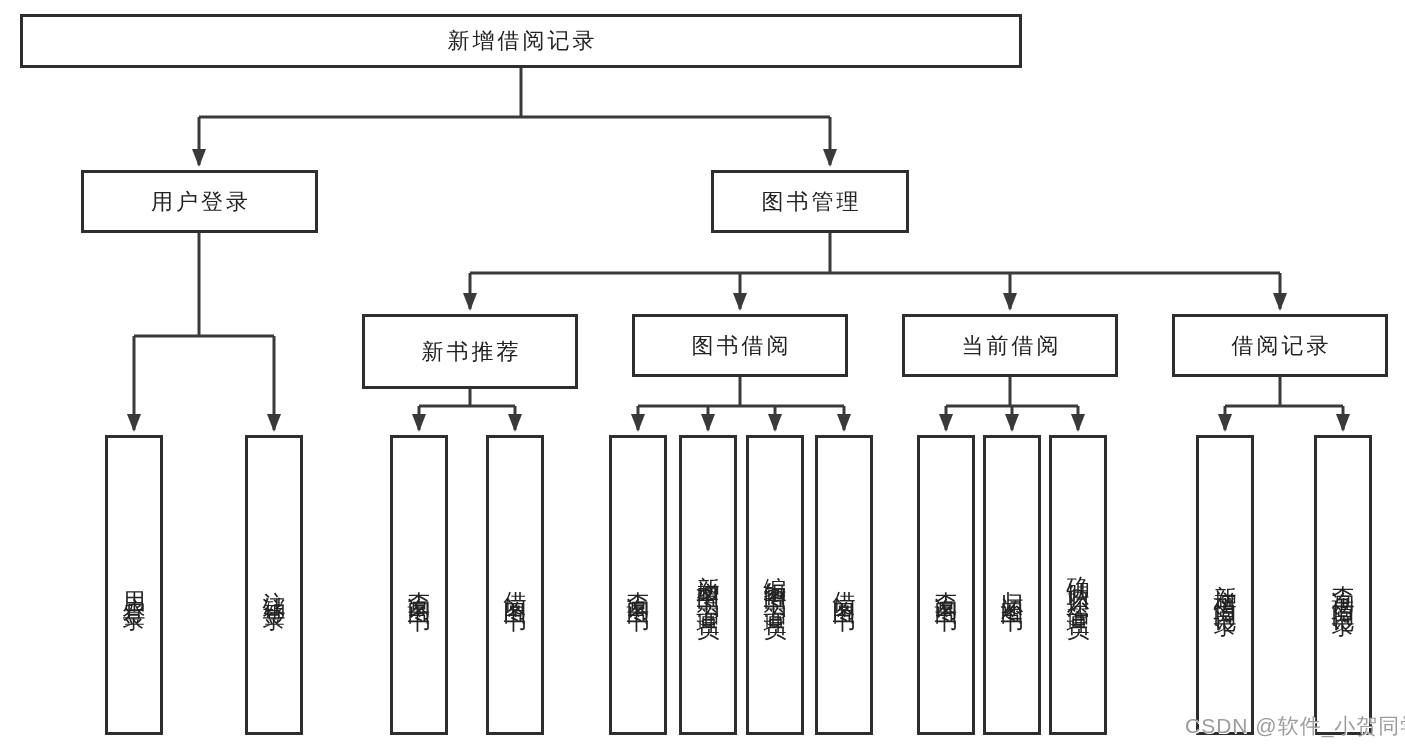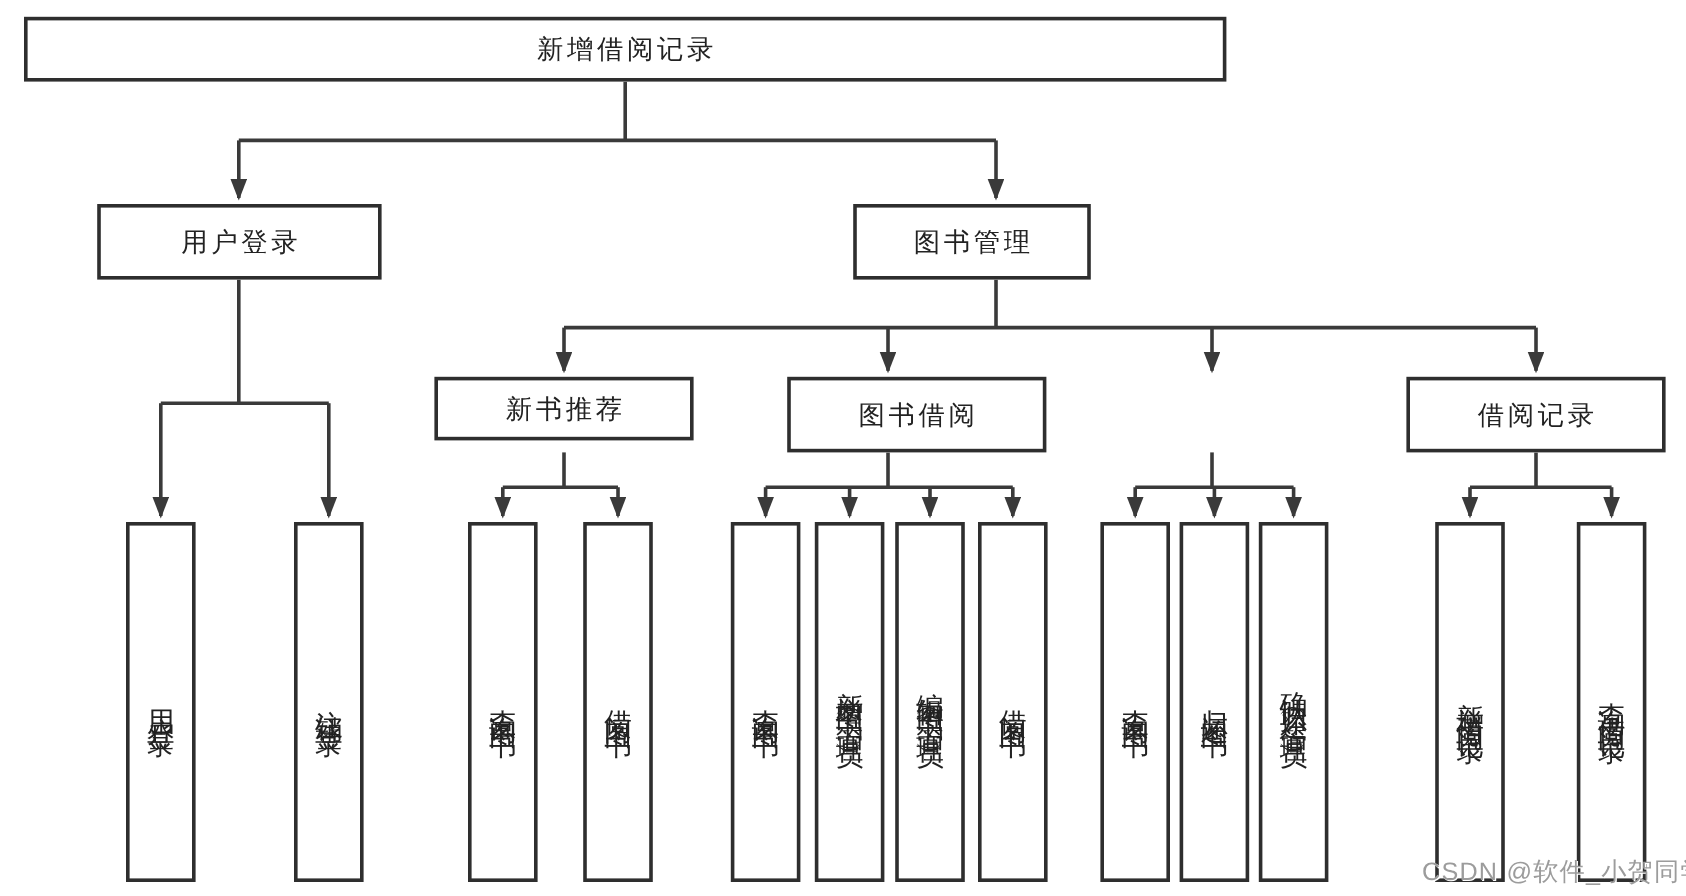--- a/index.html
+++ b/index.html
@@ -124,25 +124,28 @@
     <span class="h-label">新增借阅记录</span>
   </div>
 
   <div class="box" style="left:81px;top:170px;width:237px;height:63px;">
     <span class="h-label">用户登录</span>
   </div>
   <div class="box" style="left:711px;top:170px;width:198px;height:63px;">
     <span class="h-label">图书管理</span>
   </div>
 
-  <div class="box" style="left:362px;top:314px;width:216px;height:53px;">
+  <div class="box" style="left:362px;top:314px;width:216px;height:75px;">
     <span class="h-label">新书推荐</span>
   </div>
-  <div class="box" style="left:632px;top:314px;width:216px;height:63px;margin-left:24px;">
+  <div class="box" style="left:632px;top:314px;width:216px;height:63px;">
     <span class="h-label">图书借阅</span>
+  </div>
+  <div class="box" style="left:902px;top:314px;width:216px;height:63px;">
+    <span class="h-label">当前借阅</span>
   </div>
   <div class="box" style="left:1172px;top:314px;width:216px;height:63px;align-items:center;">
     <span class="h-label">借阅记录</span>
   </div>
 
   <div class="box" style="left:105px;top:435px;width:58px;height:300px;">
     <span class="v-label">用户登录</span>
   </div>
   <div class="box" style="left:245px;top:435px;width:58px;height:300px;">
     <span class="v-label">注销登录</span>

